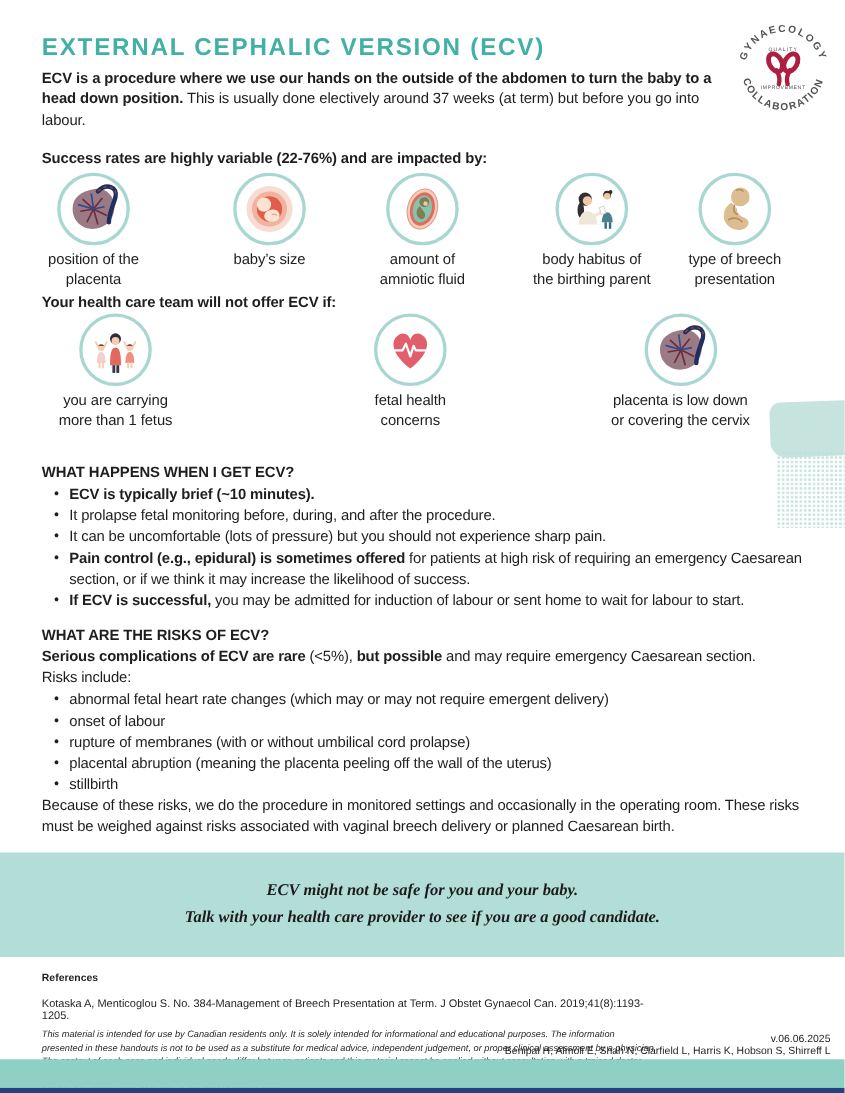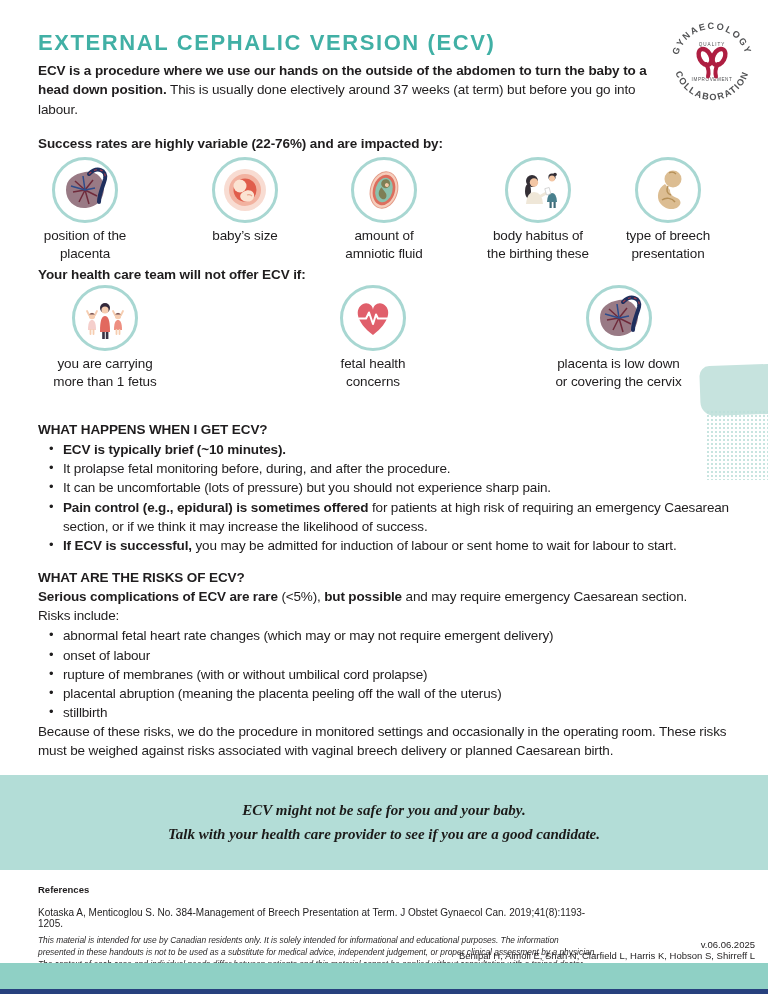--- a/index.html
+++ b/index.html
@@ -154,21 +154,21 @@
         <circle cx="43" cy="10.5" r="1.8" fill="#332e35"></circle>
         <circle cx="40" cy="13" r="3.6" fill="#332e35"></circle>
         <circle cx="40" cy="14.5" r="3" fill="#f3c6a4"></circle>
         <path d="M35,38 Q35.5,29 40,29 Q44.5,29 45,38 Z" fill="#49808d"></path>
         <rect x="33.5" y="24" width="4.5" height="6.5" fill="#ffffff" stroke="#c9c9c9" stroke-width="0.7" transform="rotate(-15 35.7 27)"></rect>
         <rect x="37.5" y="38" width="2.2" height="6" fill="#3e6b78"></rect>
         <rect x="41.5" y="38" width="2.2" height="6" fill="#3e6b78"></rect>
       </svg>
     </div>
     <div class="icon-label">body habitus of
-the birthing these</div>
+the birthing parent</div>
   </div>
 
   <div class="icon-col row1" style="left:608px;width:120px;">
     <div class="icon-circle">
       <svg viewBox="0 0 52 52" width="52" height="52" aria-hidden="true">
         <circle cx="31" cy="15" r="8.5" fill="#dcbd92"></circle>
         <path d="M23,20 C16,24 14,33 18,39 C22,45 31,47 36,43 C40,40 39,36 35,34 C30,32 28,30 28,26 Z" fill="#dcbd92"></path>
         <path d="M20,36 C24,33 30,34 33,38" stroke="#b59058" stroke-width="1.5" fill="none"></path>
         <path d="M26,22 C24,26 25,30 29,31" stroke="#b59058" stroke-width="1.5" fill="none"></path>
         <path d="M27,9 q4,-2 7,1" stroke="#b59058" stroke-width="1.3" fill="none"></path>

